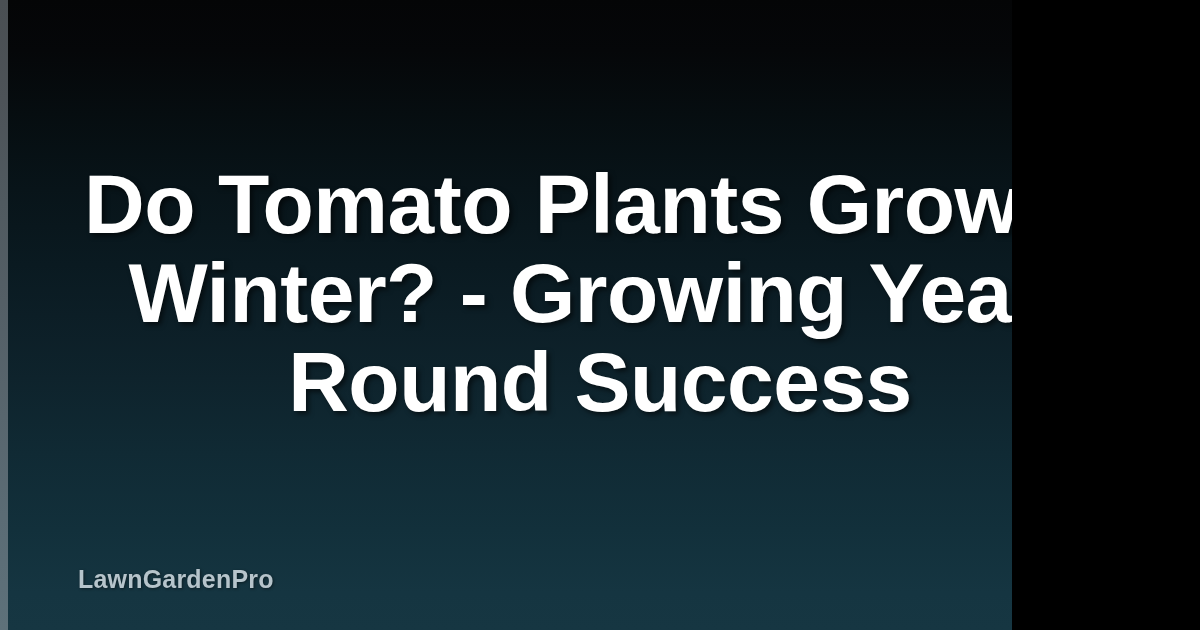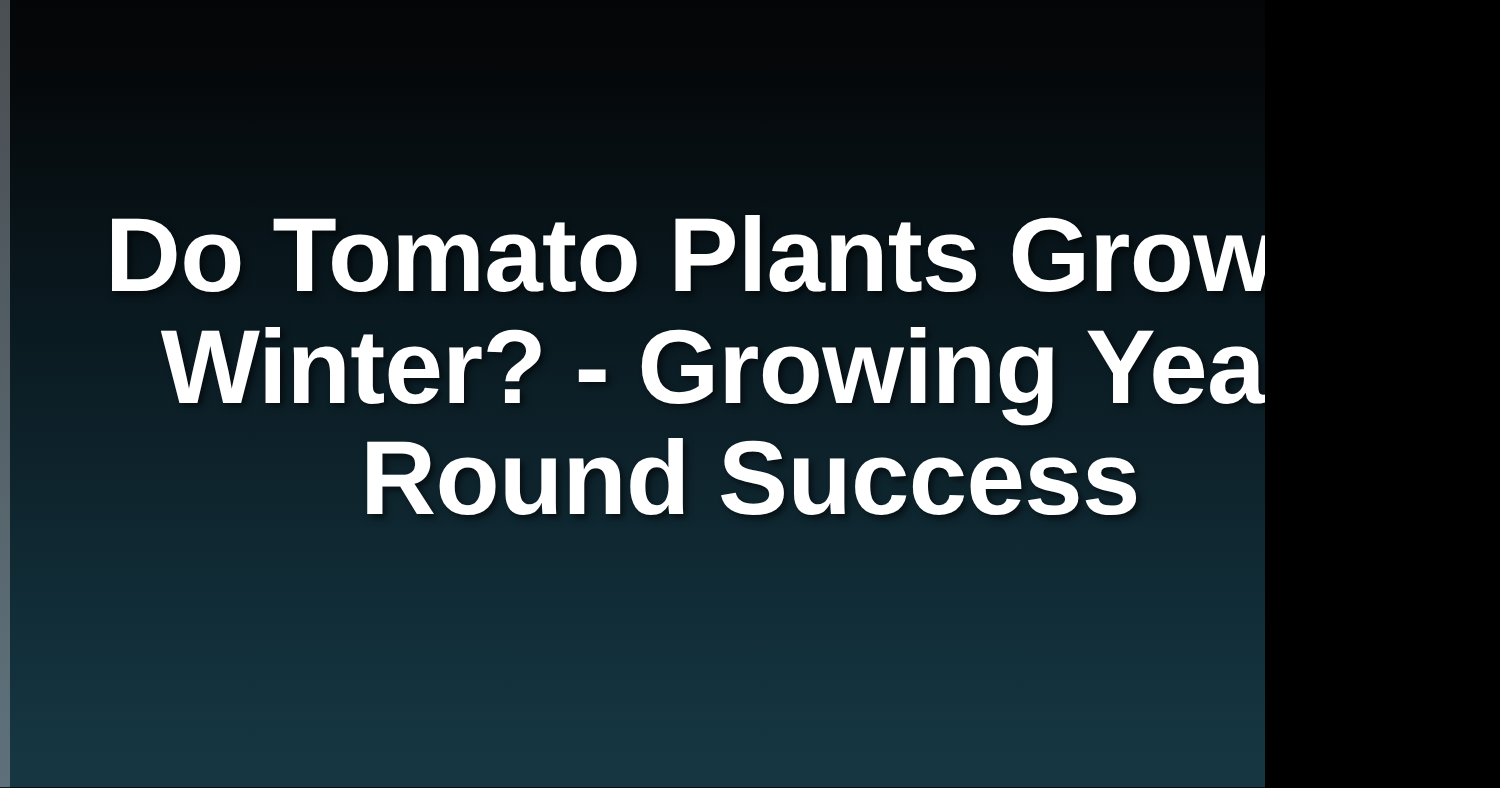--- a/index.html
+++ b/index.html
@@ -95,16 +95,17 @@
 <body>
 
 <div class="og-card">
 
   <div class="edge-strip"></div>
 
   <div class="content">
 
     <h1 class="title">Do Tomato Plants Grow in Winter? - Growing Year-Round Success</h1>
 
+    <div class="brand">LawnGardenPro</div>
 
   </div>
 
 </div>
 
 </body></html>

